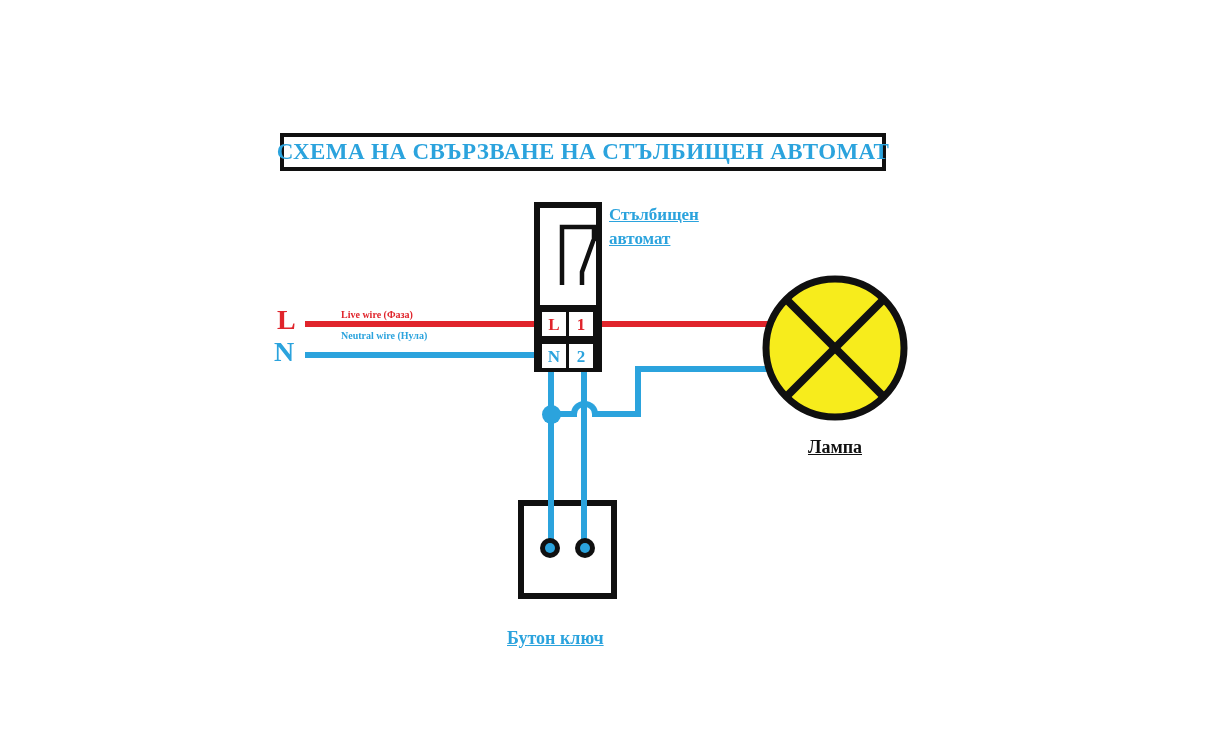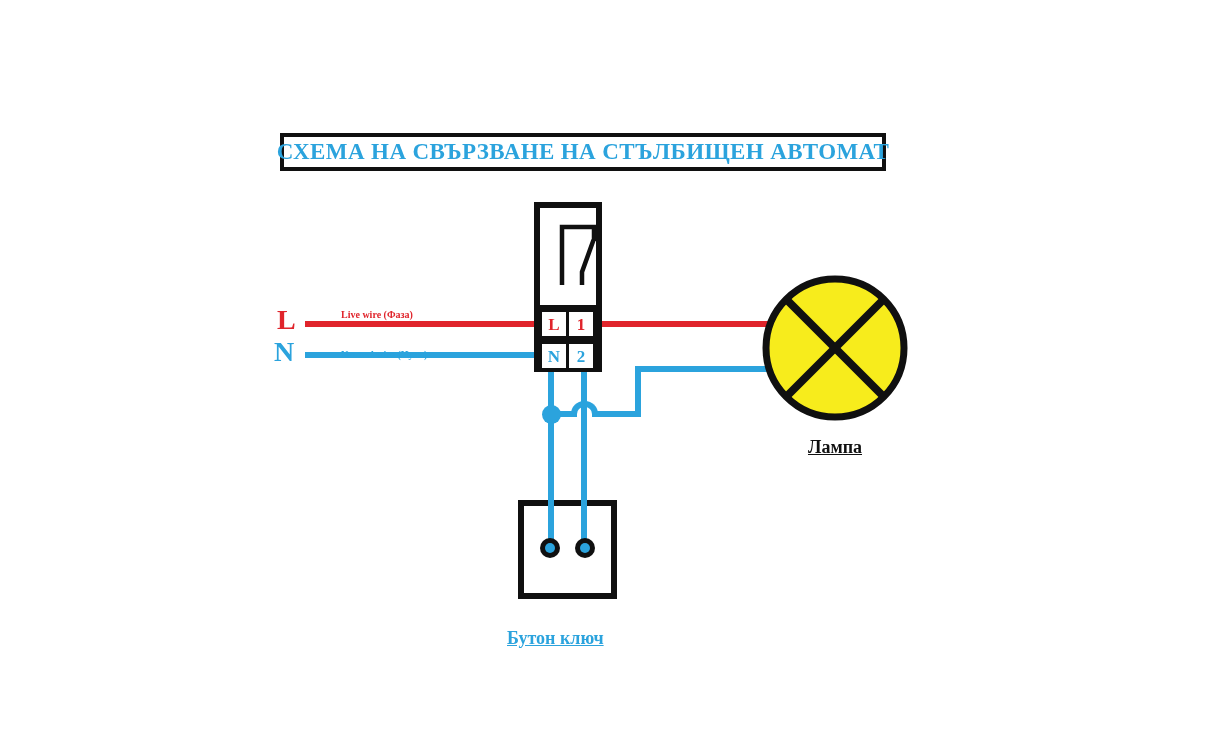--- a/index.html
+++ b/index.html
@@ -39,21 +39,21 @@
   .junction{
     left:542px; top:393px; width:19px; height:19px;
     border-radius:50%; background:var(--blue);
   }
   
   .big-letter{font-weight:bold; font-size:28px; line-height:1;}
   .letter-l{left:277px; top:294px; color:var(--red);}
   .letter-n{left:274px; top:326px; color:var(--blue);}
   .wire-caption{font-weight:bold; font-size:10px; line-height:1;padding-left:34px;}
   .cap-live   {left:307px; top:298px; color:var(--red);}
-  .cap-neutral{left:307px; top:338px; color:var(--blue);text-align:right;}
+  .cap-neutral{left:307px; top:319px; color:var(--blue);text-align:right;}
   
   .device{left:534px; top:190px; width:68px; height:170px; background:var(--ink);}
   .device-window{left:6px; top:6px; width:56px; height:97px; background:#fff;}
   .device svg{left:0; top:0;}
   .cell{
     width:24px; height:24px; background:#fff;
     display:flex; align-items:center; justify-content:center;
     font-weight:bold; font-size:17px; line-height:1;
   }
   .cell-l{left:8px;  top:110px; color:var(--red);}
@@ -124,20 +124,21 @@
     <div class="abs device-window"></div>
     <svg class="abs" width="68" height="170" viewBox="0 0 68 170">
       <path d="M28 83 V25 H60 V39" fill="none" stroke="#101010" stroke-width="4.5"></path>
       <path d="M48 83 V70 L59.5 38" fill="none" stroke="#101010" stroke-width="4.5"></path>
     </svg>
     <div class="abs cell cell-l">L</div>
     <div class="abs cell cell-1">1</div>
     <div class="abs cell cell-n">N</div>
     <div class="abs cell cell-2">2</div>
   </div>
+  <div class="abs device-label">Стълбищен автомат</div>
 
   <svg class="abs lamp-svg" width="146" height="146" viewBox="0 0 146 146">
     <circle class="lamp-circle" cx="73" cy="73" r="69"></circle>
     <line class="lamp-x" x1="25" y1="25" x2="121" y2="121"></line>
     <line class="lamp-x" x1="121" y1="25" x2="25" y2="121"></line>
   </svg>
   <div class="abs lamp-label">Лампа</div>
 
   <div class="abs btn-terminal btn-t-left"></div>
   <div class="abs btn-terminal btn-t-right"></div>

